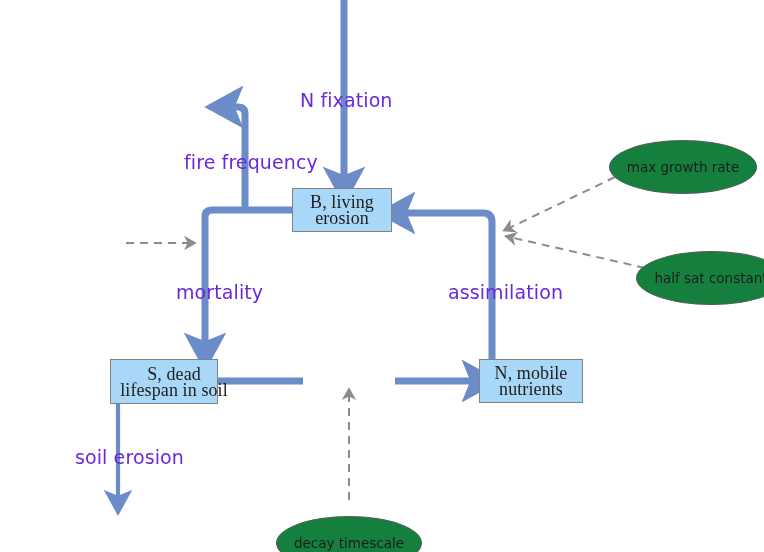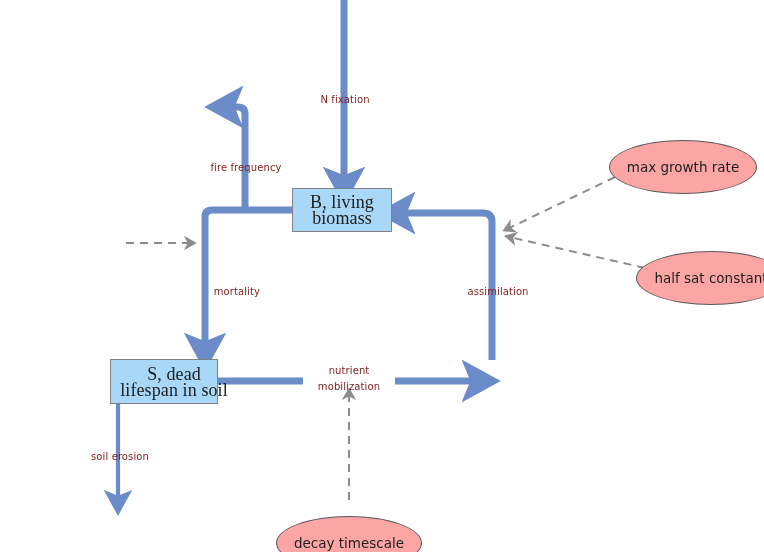--- a/index.html
+++ b/index.html
@@ -38,38 +38,38 @@
     font-size: 18px;
     line-height: 16px;
     text-align: right;
     letter-spacing: 0.1px;
   }
   .node-box .ln { display: block; white-space: nowrap; }
 
   .param-ellipse {
     position: absolute;
     box-sizing: border-box;
-    background: #fca5a5;
+    background: #15803d;
     border: 1.5px solid #58595b;
     border-radius: 50%;
     display: flex;
     align-items: center;
     justify-content: center;
     color: #1d1d1d;
     font-family: "DejaVu Sans", sans-serif;
     font-size: 13.5px;
     text-align: center;
     white-space: nowrap;
   }
 
   .flow-label {
     position: absolute;
-    color: #7f1d1d;
+    color: #6d28d9;
     font-family: "DejaVu Sans", sans-serif;
-    font-size: 10px;
+    font-size: 19px;
     line-height: 16px;
     text-align: center;
     white-space: nowrap;
     letter-spacing: 0.1px;
   }
   .flow-label.two-line { white-space: normal; }
 </style>
 </head>
 <body>
 
@@ -125,44 +125,44 @@
       <path d="M645,268 L505,236" fill="none" stroke="#8c8c8c" stroke-width="2" stroke-dasharray="8,6" marker-end="url(#infohead)"></path>
     </g>
 
     <g>
       <path d="M349,500 L349,388" fill="none" stroke="#8c8c8c" stroke-width="2" stroke-dasharray="8,6" marker-end="url(#infohead)"></path>
     </g>
   </svg>
 
   <div class="node-box" style="left:292px; top:188px; width:100px; height:44px;">
     <span class="ln">B, living</span>
-    <span class="ln">biomass</span>
+    <span class="ln">erosion</span>
   </div>
 
   <div class="node-box" style="left:110px; top:359px; width:108px; height:45px;padding-left:20px;">
     <span class="ln">S, dead</span>
     <span class="ln">lifespan in soil</span>
   </div>
 
+  <div class="node-box" style="left:479px; top:359px; width:104px; height:44px;">
+    <span class="ln">N, mobile</span>
+    <span class="ln">nutrients</span>
+  </div>
 
 
   <div class="param-ellipse" style="left:609px; top:140px; width:148px; height:54px;">max growth rate</div>
 
   <div class="param-ellipse" style="left:636px; top:251px; width:150px; height:54px;">half sat constant</div>
 
   <div class="param-ellipse" style="left:276px; top:516px; width:146px; height:54px;">decay timescale</div>
 
   <div class="flow-label" style="left:300px; top:92px; width:90px;">N fixation</div>
 
-  <div class="flow-label" style="left:184px; top:160px; width:124px;">fire frequency</div>
+  <div class="flow-label" style="left:184px; top:154px; width:124px;">fire frequency</div>
 
   <div class="flow-label" style="left:176px; top:284px; width:84px;text-align:right;">mortality</div>
 
   <div class="flow-label" style="left:448px; top:284px; width:100px;text-align:center;">assimilation</div>
 
-  <div class="flow-label two-line" style="left:294px; top:363px; width:110px;">
-    <span>nutrient</span><br>
-    <span>mobilization</span>
-  </div>
 
   <div class="flow-label" style="left:75px; top:449px; width:90px;">soil erosion</div>
 
 </div>
 
 </body></html>

